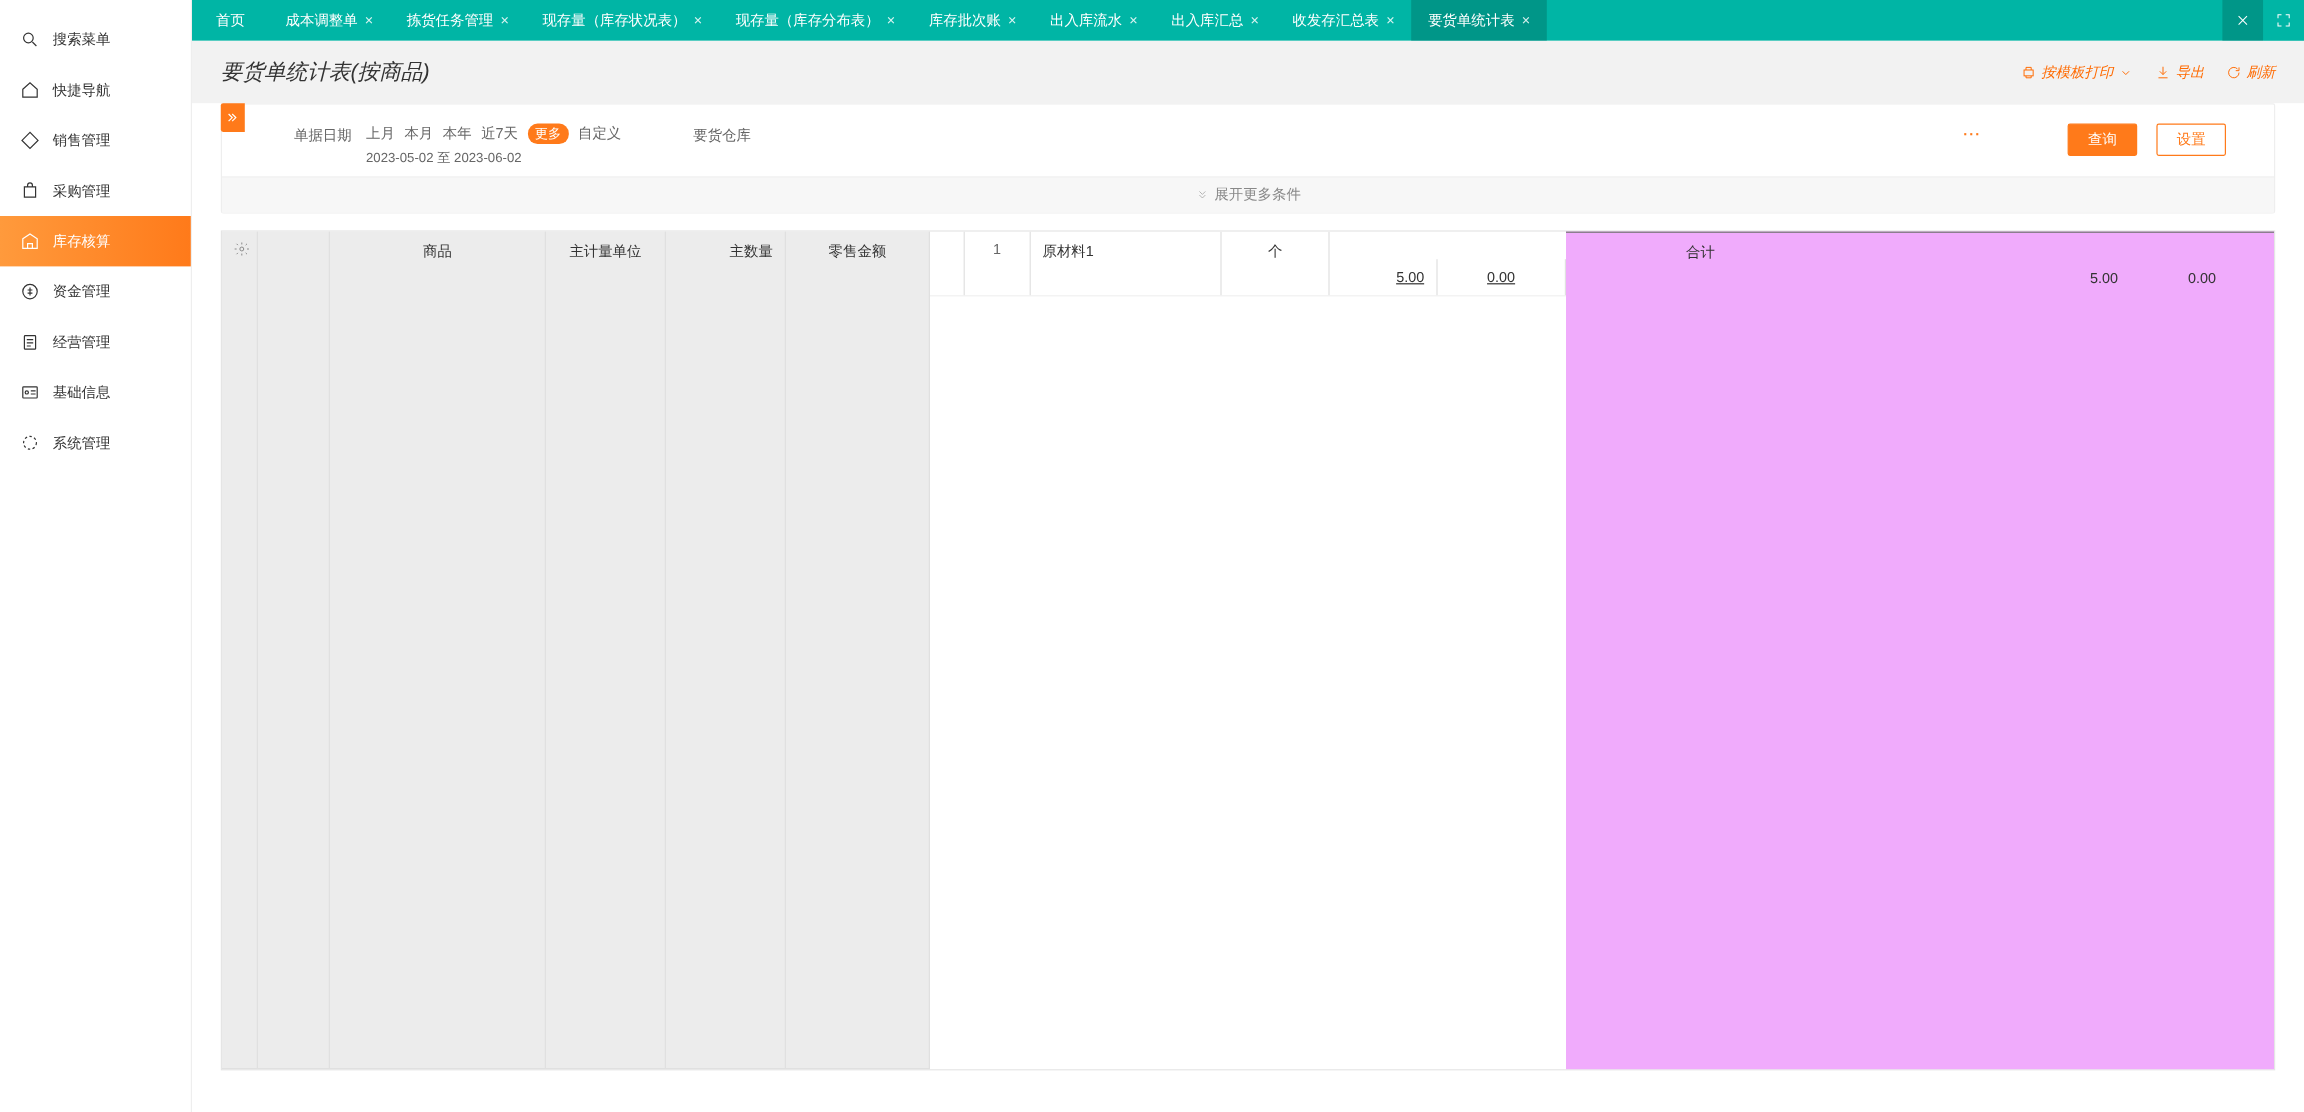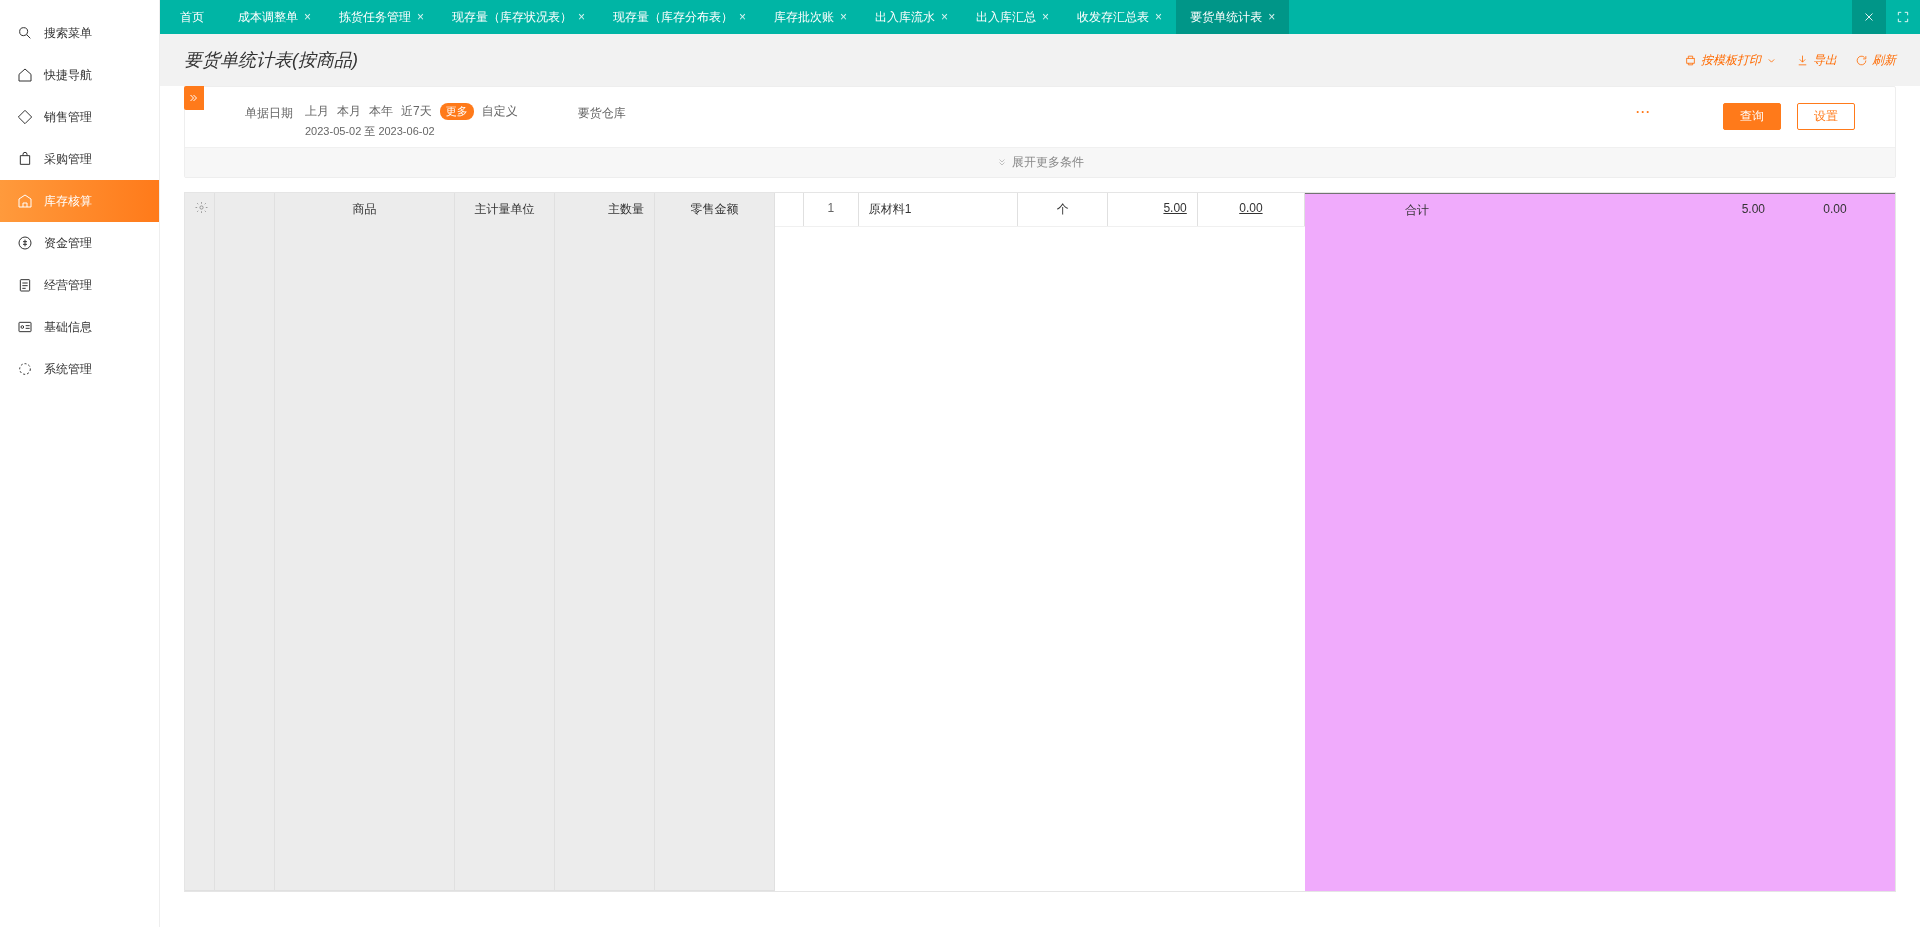--- a/index.html
+++ b/index.html
@@ -66,21 +66,21 @@
 .th { color: #333; font-weight: 500; text-align: center; }
 .col-idx { width: 60px; text-align: center; }
 .col-gear { width: 30px; text-align:center; }
 .col-prod { width: 180px; }
 .col-unit { width: 100px; text-align: center; }
 .col-qty { width: 100px; text-align: right; }
 .col-amt { width: 120px; text-align: center; }
 .tbody { flex: 1; overflow: auto; }
 .trow { display: flex; border-bottom: 1px solid #f0f0f0; }
 .td.col-idx { text-align: center; color: #666; }
-.td.col-qty, .td.col-amt { text-decoration: underline; cursor: pointer; color: #333; }
+.td.col-qty, .td.col-amt { text-decoration: underline; cursor: pointer; color: #333; margin-top: 23px; }
 .td.col-prod { text-align: left; }
 .tfoot { display: flex; background: #f0abfc; border-top: 1px solid #737373; font-weight: 500; }
 .tfoot .td { border-right: none; }
 .th .gear svg { width:13px; height:13px; stroke:#888; fill:none; stroke-width:1.5;}
 </style>
 </head>
 <body>
 
 <div class="app">
 

